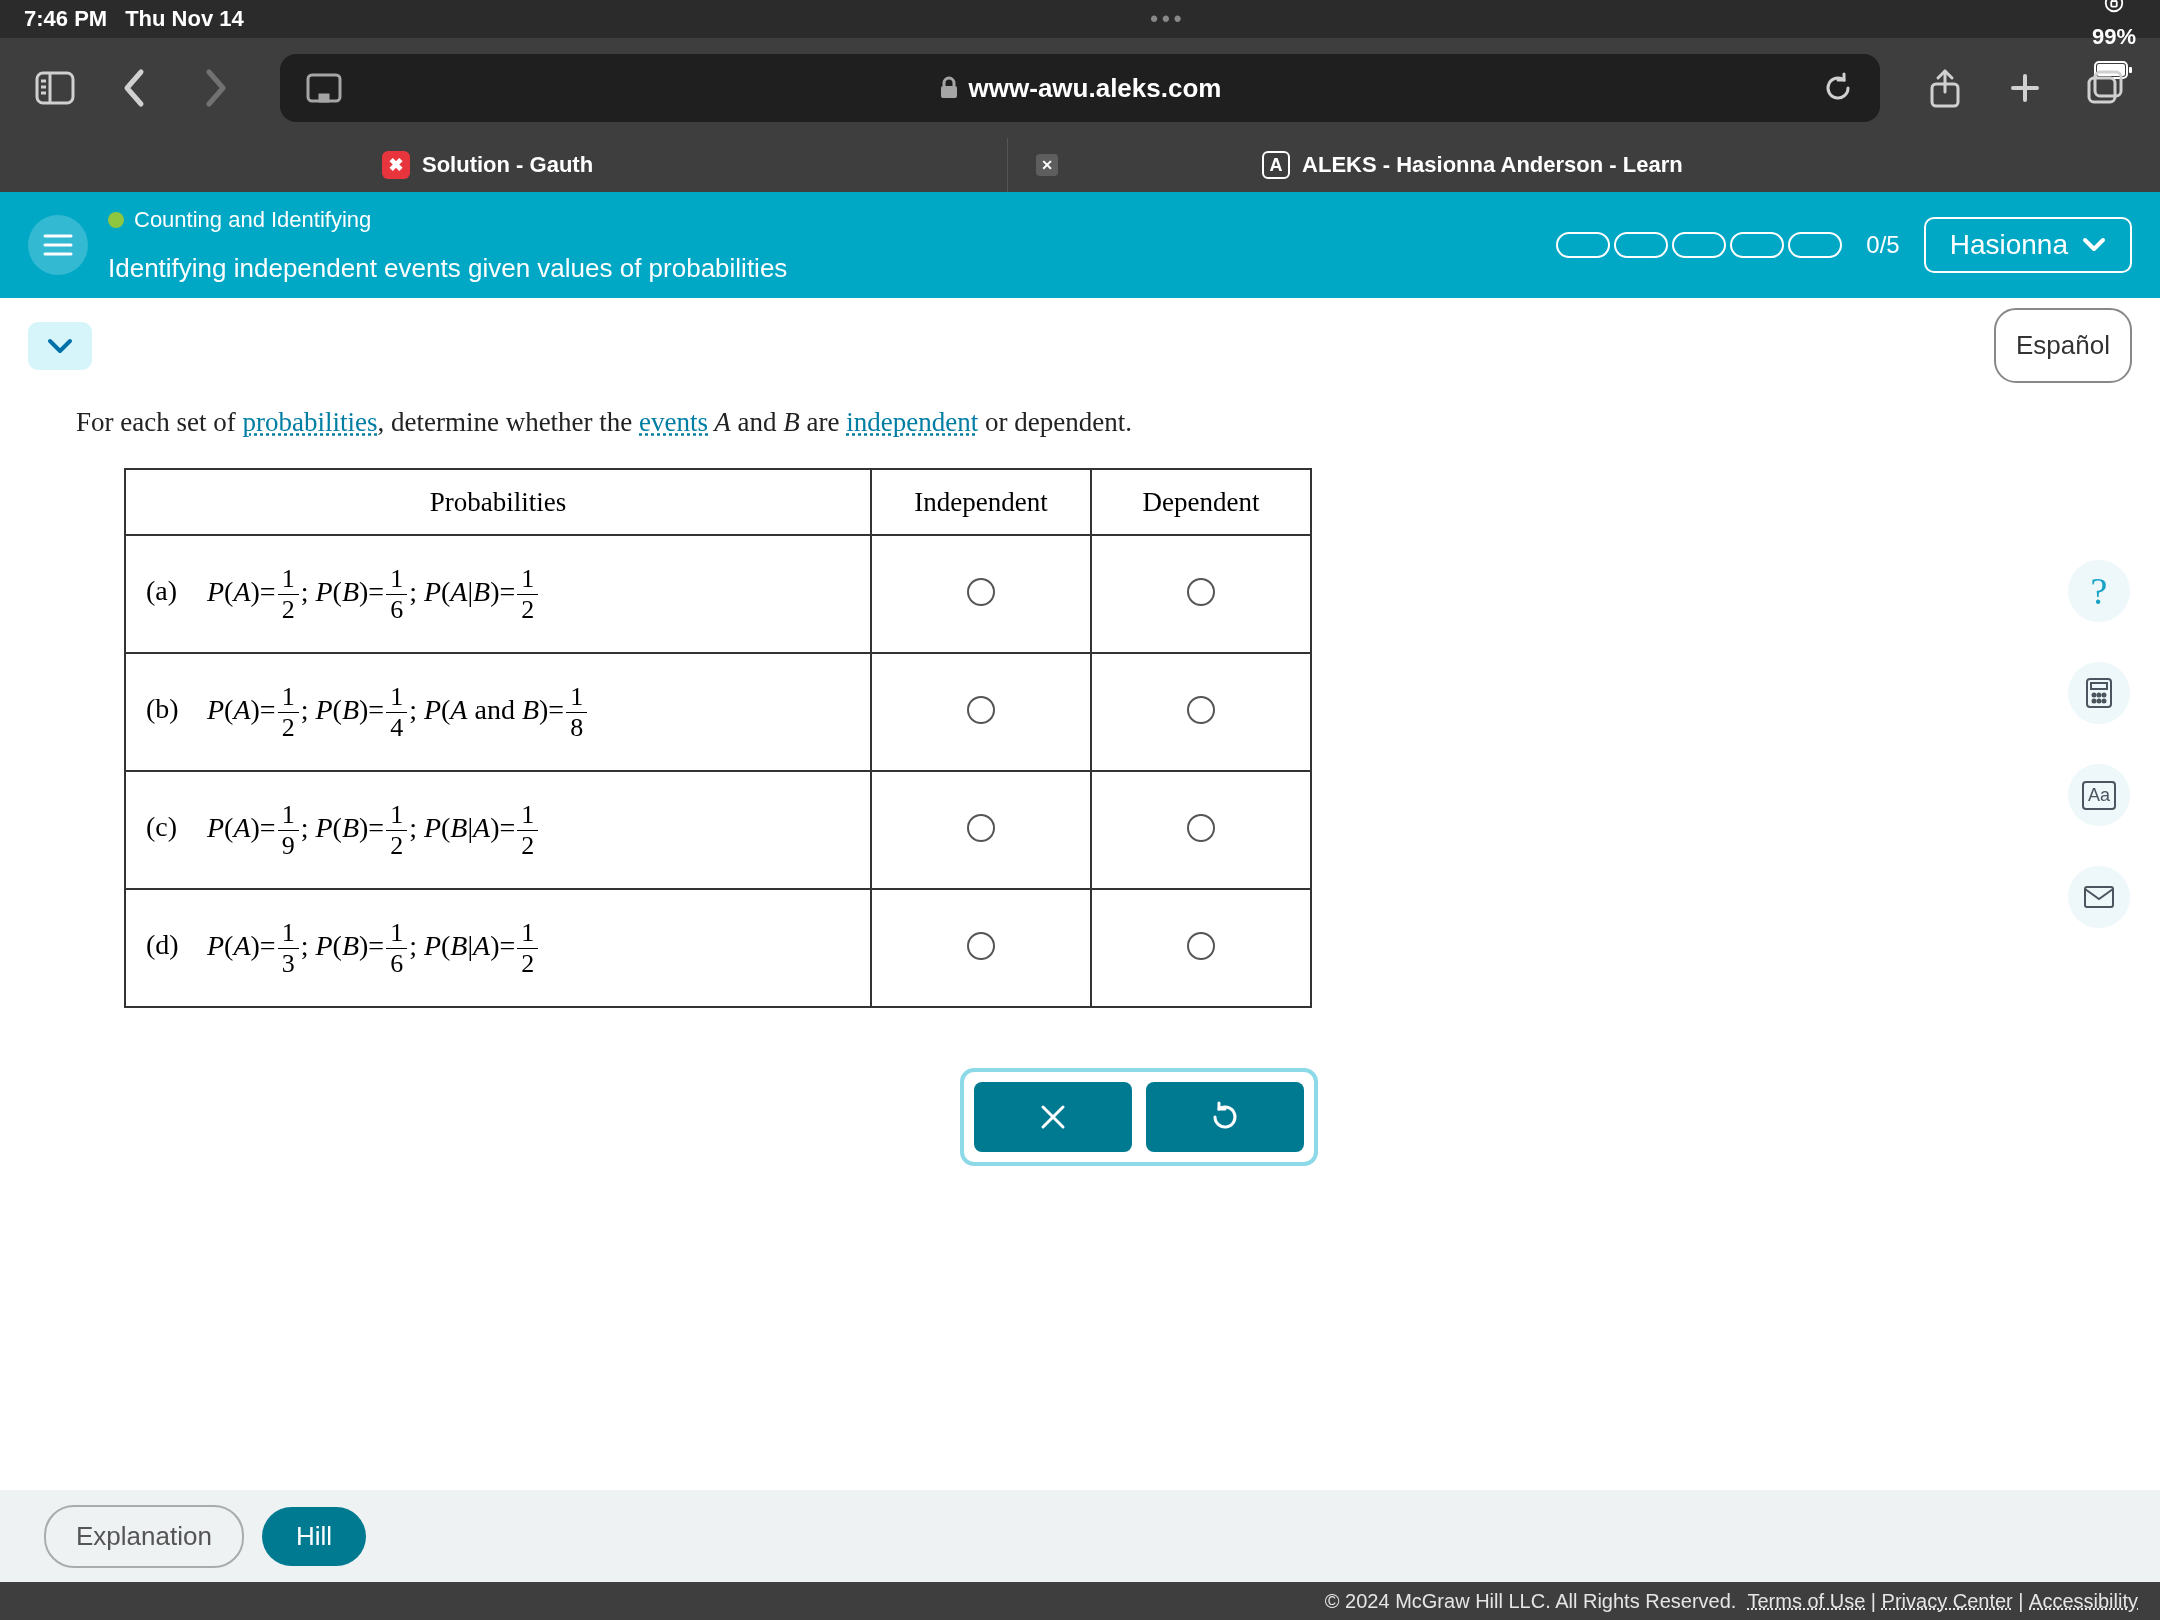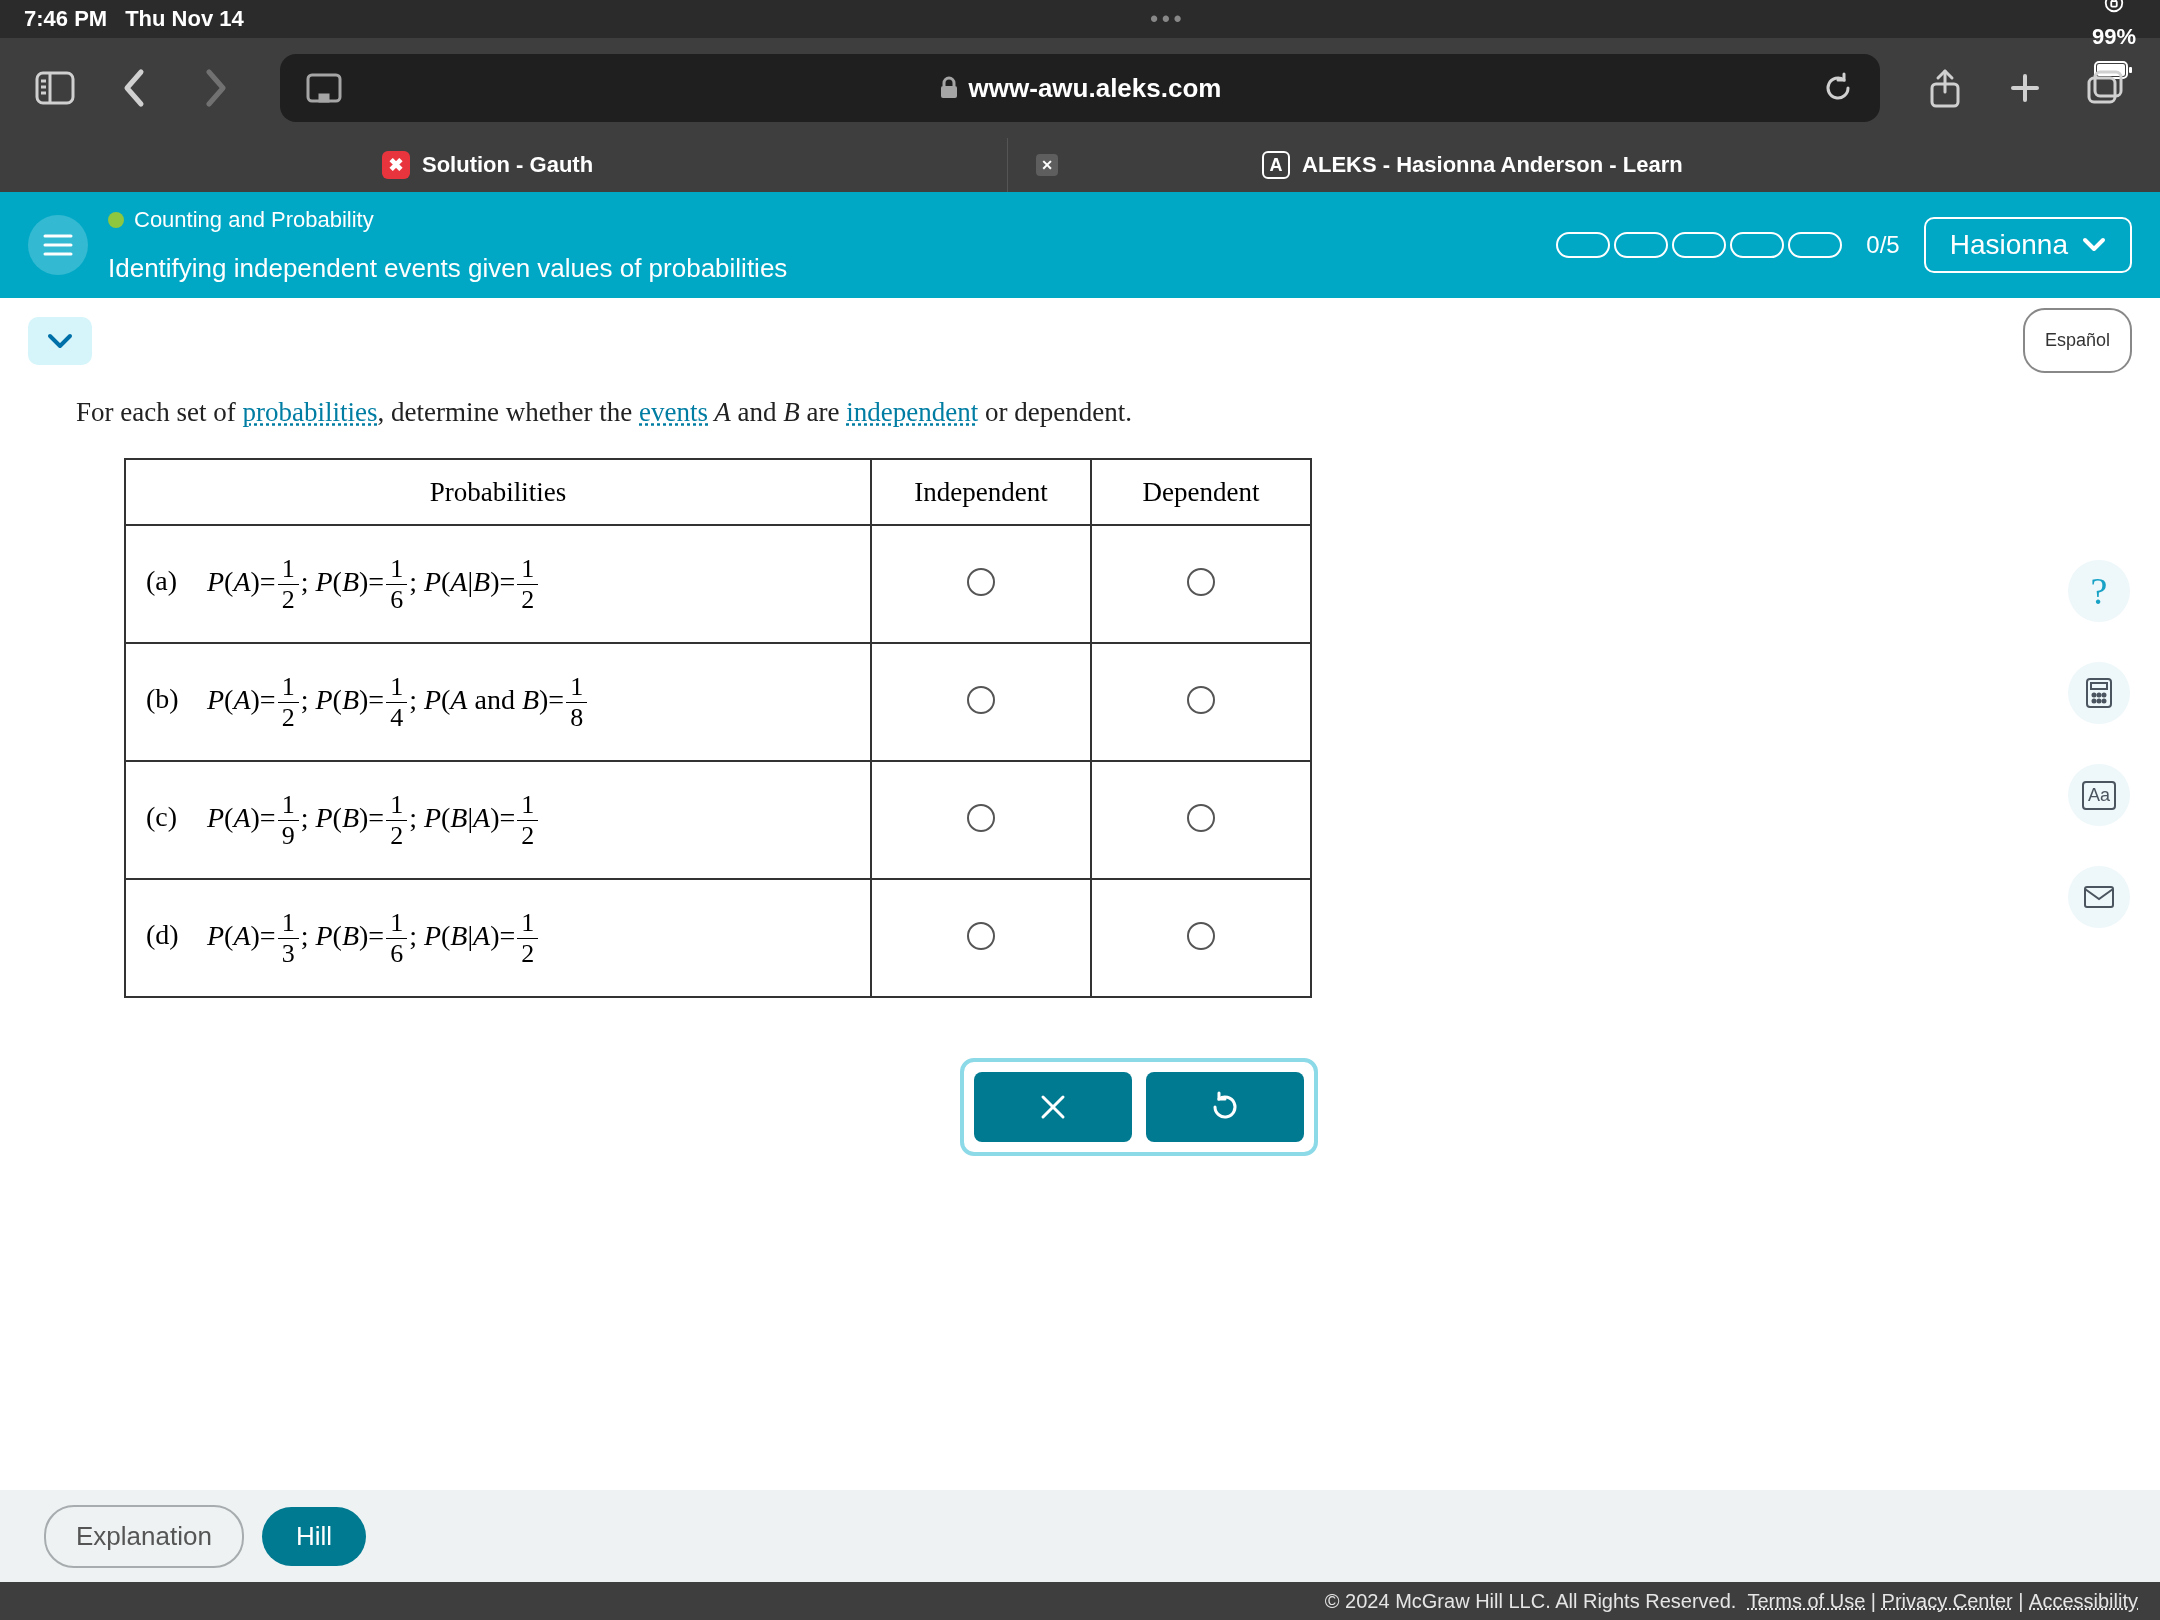--- a/index.html
+++ b/index.html
@@ -30,21 +30,21 @@
 .header-sub { display: flex; align-items: center; gap: 10px; font-size: 22px; }
 .green-dot { width: 16px; height: 16px; background: #8dc63f; border-radius: 50%; }
 .header-main { font-size: 26px; font-weight: 500; margin-top: 20px; }
 .header-right { margin-left: auto; display: flex; align-items: center; gap: 24px; }
 .progress-boxes { display: flex; gap: 4px; }
 .progress-box { width: 54px; height: 26px; border: 2px solid #fff; border-radius: 14px; }
 .user-btn { border: 2px solid #fff; border-radius: 10px; padding: 10px 24px; font-size: 28px; display: flex; align-items: center; gap: 14px; }
 
 .toggle-row { padding: 10px 28px; display: flex; align-items: center; }
 .toggle-btn { width: 64px; height: 48px; background: #d5f5fb; border-radius: 10px; display: flex; align-items: center; justify-content: center; }
-.espanol { margin-left: auto; border: 2px solid #888; border-radius: 22px; padding: 20px 20px; font-size: 18px; color: #333; }
+.espanol { margin-left: auto; border: 2px solid #888; border-radius: 22px; padding: 20px 20px; font-size: 26px; color: #333; }
 
 .question { padding: 14px 76px 30px; font-size: 27px; color: #222; font-family: Georgia, 'Times New Roman', serif; }
 .question .term { color: #007da3; text-decoration: underline dotted; }
 .question .ital { font-style: italic; }
 
 .table-wrap { padding: 0 0 0 124px; }
 table.prob { border-collapse: collapse; }
 table.prob th, table.prob td { border: 2px solid #333; padding: 0; }
 table.prob th { font-weight: 400; font-size: 27px; height: 66px; font-family: Georgia, serif; }
 table.prob th.col-prob { width: 746px; }
@@ -187,21 +187,21 @@
   <div class="hamburger">
     <svg width="30" height="24" viewBox="0 0 30 24" stroke="#fff" stroke-width="3" stroke-linecap="round">
         <line x1="2" y1="3" x2="28" y2="3"></line>
         <line x1="2" y1="12" x2="28" y2="12"></line>
         <line x1="2" y1="21" x2="28" y2="21"></line>
       </svg>
   </div>
   <div class="header-titles">
     <div class="header-sub">
       <span class="green-dot"></span>
-      <span>Counting and Probability</span>
+      <span>Counting and Identifying</span>
     </div>
     <div class="header-main">Identifying independent events given values of probabilities</div>
   </div>
   <div class="header-right">
     <div class="progress-boxes">
       <span class="progress-box"></span>
         <span class="progress-box"></span>
         <span class="progress-box"></span>
         <span class="progress-box"></span>
         <span class="progress-box"></span>

